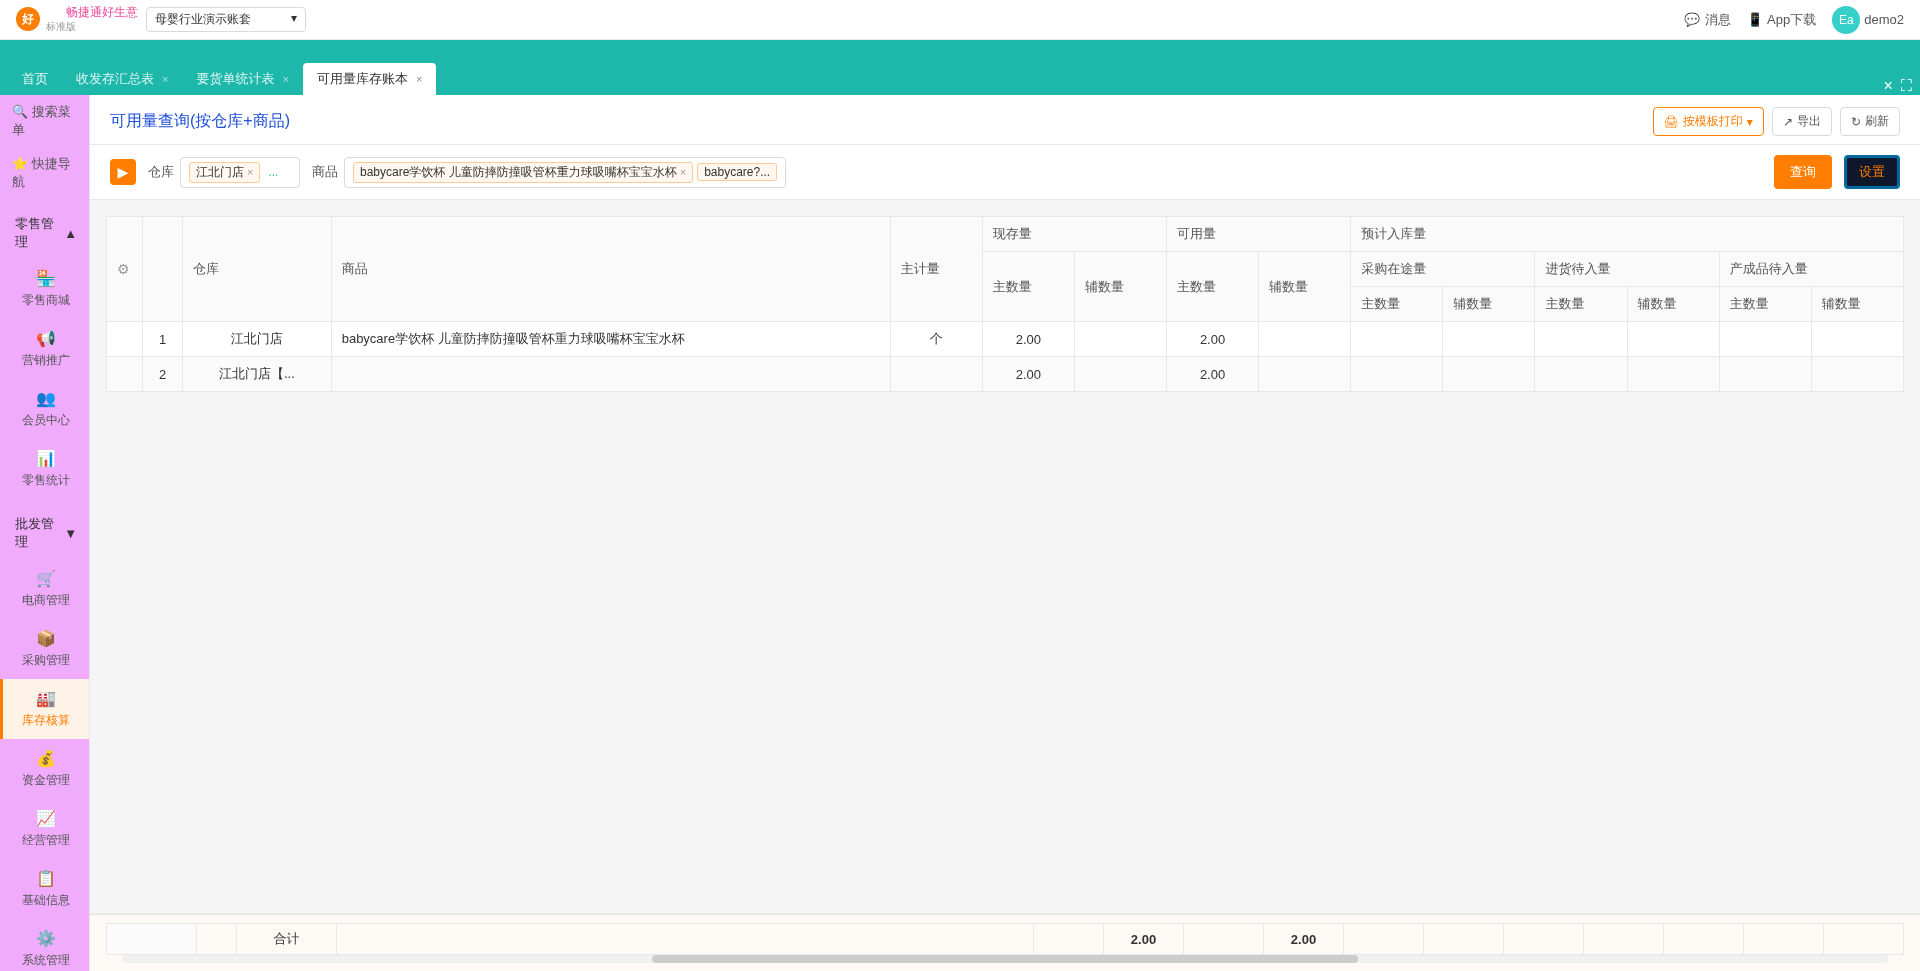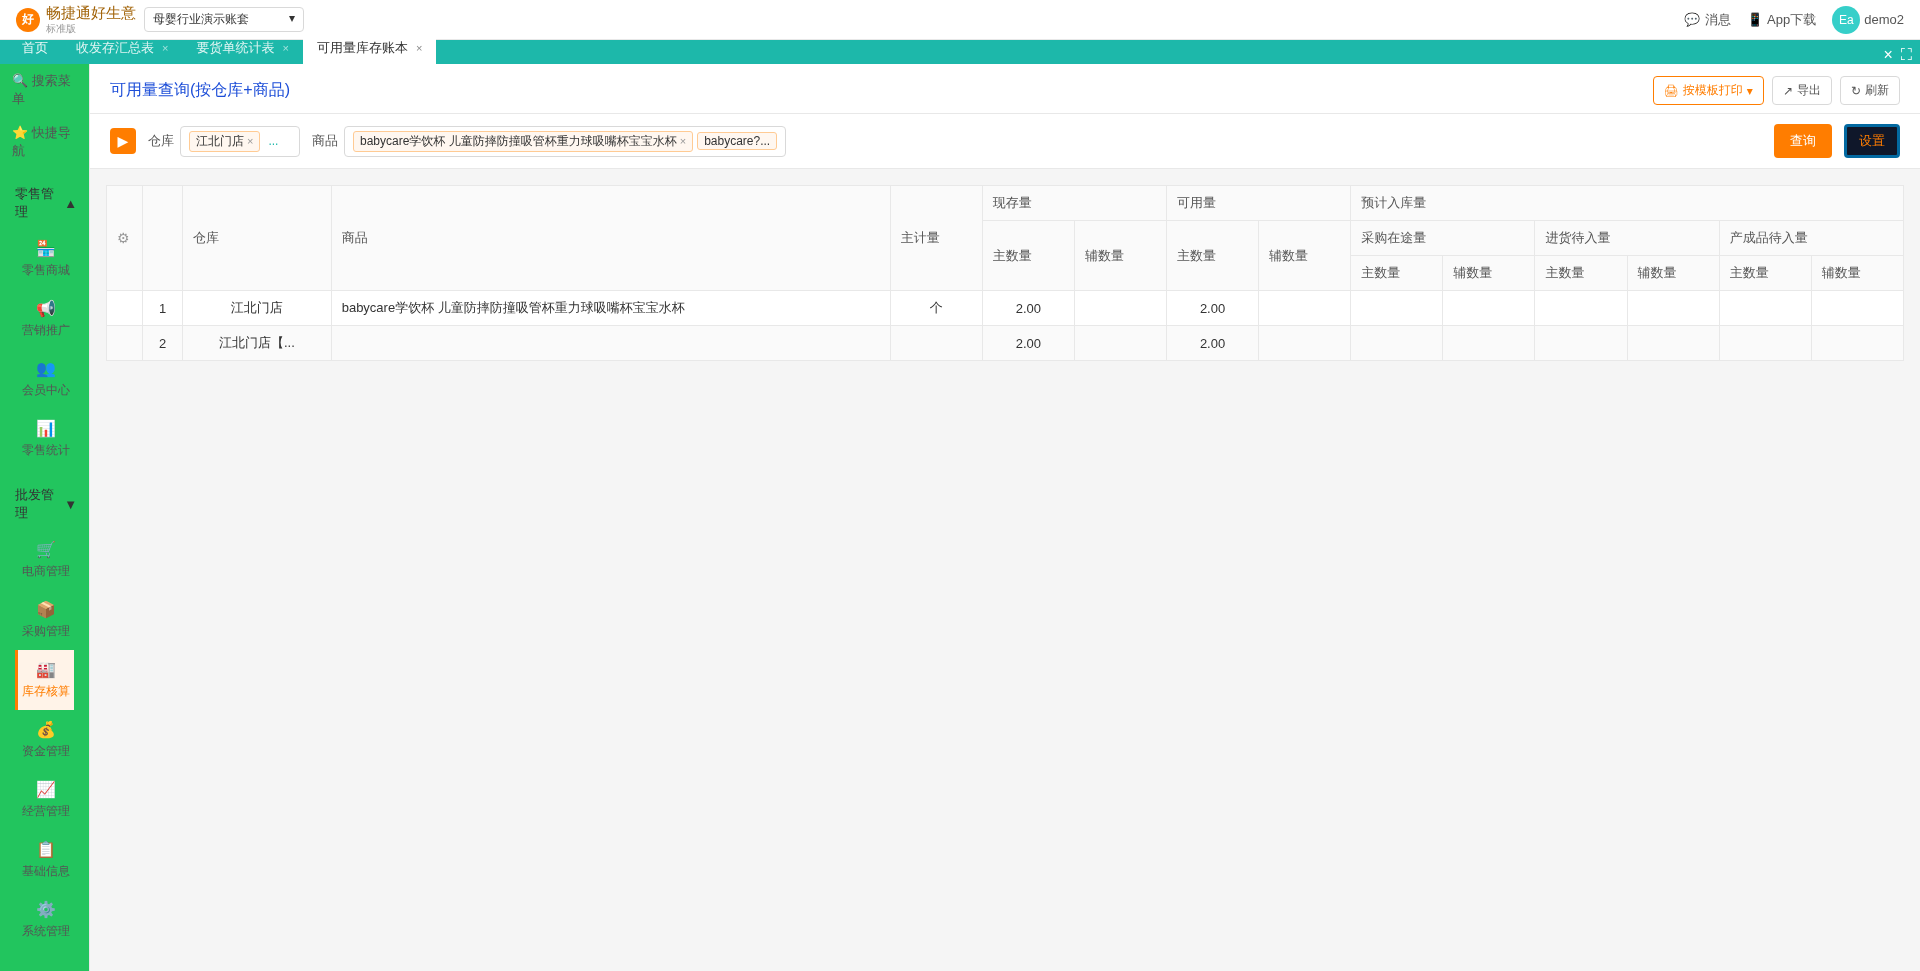--- a/index.html
+++ b/index.html
@@ -3,41 +3,41 @@
   <meta charset="utf-8">
   <style>
     * { box-sizing: border-box; margin: 0; padding: 0; }
     body { font-family: 'Microsoft YaHei', Arial, sans-serif; font-size: 13px; background: #f0f2f5; color: #333; display: flex; flex-direction: column; height: 971px; overflow: hidden; }
 
     
     .top-bar { height: 40px; background: #fff; display: flex; align-items: center; justify-content: space-between; padding: 0 16px; border-bottom: 1px solid #e8e8e8; flex-shrink: 0; }
     .top-bar-left { display: flex; align-items: center; gap: 8px; }
     .logo-area { display: flex; align-items: center; gap: 6px; }
     .logo-icon { width: 24px; height: 24px; background: #ff7d00; border-radius: 50%; display: flex; align-items: center; justify-content: center; color: white; font-size: 12px; font-weight: bold; }
-    .logo-text { font-size: 15px; color: #a16207; line-height: 1.2; }
+    .logo-text { font-size: 12px; color: #ec4899; line-height: 1.2; margin-left: 20px; }
     .logo-sub { font-size: 10px; color: #999; }
     .warehouse-selector { display: flex; gap: 4px; border: 1px solid #d9d9d9; border-radius: 4px; padding: 3px 8px; cursor: pointer; background: #fff; font-size: 12px; color: #333; min-width: 160px; }
     .top-bar-right { display: flex; align-items: center; gap: 16px; }
     .top-right-item { display: flex; align-items: center; gap: 4px; cursor: pointer; color: #555; font-size: 13px; }
     .avatar { width: 28px; height: 28px; border-radius: 50%; background: #36cfc9; display: flex; align-items: center; justify-content: center; color: white; font-size: 12px; }
 
     
-    .tab-bar { height: 24px; background: #1db8aa; display: flex; align-items: flex-end; padding: 0 8px; flex-shrink: 0; position: relative; }
+    .tab-bar { height: 55px; background: #1db8aa; display: flex; align-items: flex-end; padding: 0 8px; flex-shrink: 0; position: relative; }
     .tab { height: 32px; padding: 0 14px; display: flex; align-items: center; gap: 6px; cursor: pointer; font-size: 13px; color: rgba(255,255,255,0.85); border-radius: 4px 4px 0 0; background: transparent; position: relative; }
     .tab.active { background: #fff; color: #333; }
     .tab-home { color: rgba(255,255,255,0.9); }
     .tab-close { font-size: 11px; color: inherit; opacity: 0.7; cursor: pointer; margin-left: 2px; }
     .tab-bar-actions { margin-left: auto; display: flex; align-items: center; gap: 8px; color: white; }
     .tab-bar-actions span { cursor: pointer; font-size: 16px; }
 
     
     .main-layout { display: flex; flex: 1; overflow: hidden; }
 
     
-    .sidebar { width: 90px; background: #22c55e; border-right: 1px solid #e8e8e8; display: flex; flex-direction: column; flex-shrink: 0; overflow-y: auto; align-items: center; }
+    .sidebar { width: 90px; background: #f0abfc; border-right: 1px solid #e8e8e8; display: flex; flex-direction: column; flex-shrink: 0; overflow-y: auto; }
     .sidebar-item { display: flex; flex-direction: column; align-items: center; padding: 10px 4px; cursor: pointer; color: #555; font-size: 12px; gap: 4px; border-left: 3px solid transparent; }
     .sidebar-item.active { background: #fff3e8; color: #ff7d00; border-left-color: #ff7d00; }
     .sidebar-item.section-header { flex-direction: row; justify-content: space-between; padding: 8px 12px; font-size: 13px; color: #333; font-weight: 500; }
     .sidebar-icon { font-size: 16px; }
     .sidebar-divider { height: 1px; background: #f0f0f0; margin: 4px 0; }
     .search-menu { padding: 8px 12px; color: #555; font-size: 13px; cursor: pointer; }
     .quick-nav { padding: 8px 12px; color: #555; font-size: 13px; cursor: pointer; }
 
     
     .content-area { flex: 1; display: flex; flex-direction: column; overflow: hidden; background: #f5f5f5; }
@@ -329,15 +329,43 @@
             <td></td>
             <td></td>
             <td></td>
             <td></td>
             <td></td>
           </tr>
         </tbody>
       </table>
     </div>
 
+    <div class="table-footer">
+      <table class="footer-table">
+        <tbody>
+            <tr>
+          <td class="footer-label" style="width:90px;"></td>
+          <td style="width:40px;"></td>
+          <td style="width:100px;">
+            <span>合计</span>
+          </td>
+          <td style="min-width:200px;"></td>
+          <td style="width:70px;"></td>
+          <td style="width:80px; font-weight:bold;">2.00</td>
+          <td style="width:80px;"></td>
+          <td style="width:80px; font-weight:bold;">2.00</td>
+          <td style="width:80px;"></td>
+          <td style="width:80px;"></td>
+          <td style="width:80px;"></td>
+          <td style="width:80px;"></td>
+          <td style="width:80px;"></td>
+          <td style="width:80px;"></td>
+          <td style="width:80px;"></td>
+        </tr>
+      </tbody>
+        </table>
+      <div class="table-scrollbar">
+        <div class="table-scrollbar-inner"></div>
+      </div>
+    </div>
 
   </div>
 </div>
 
 </body></html>

